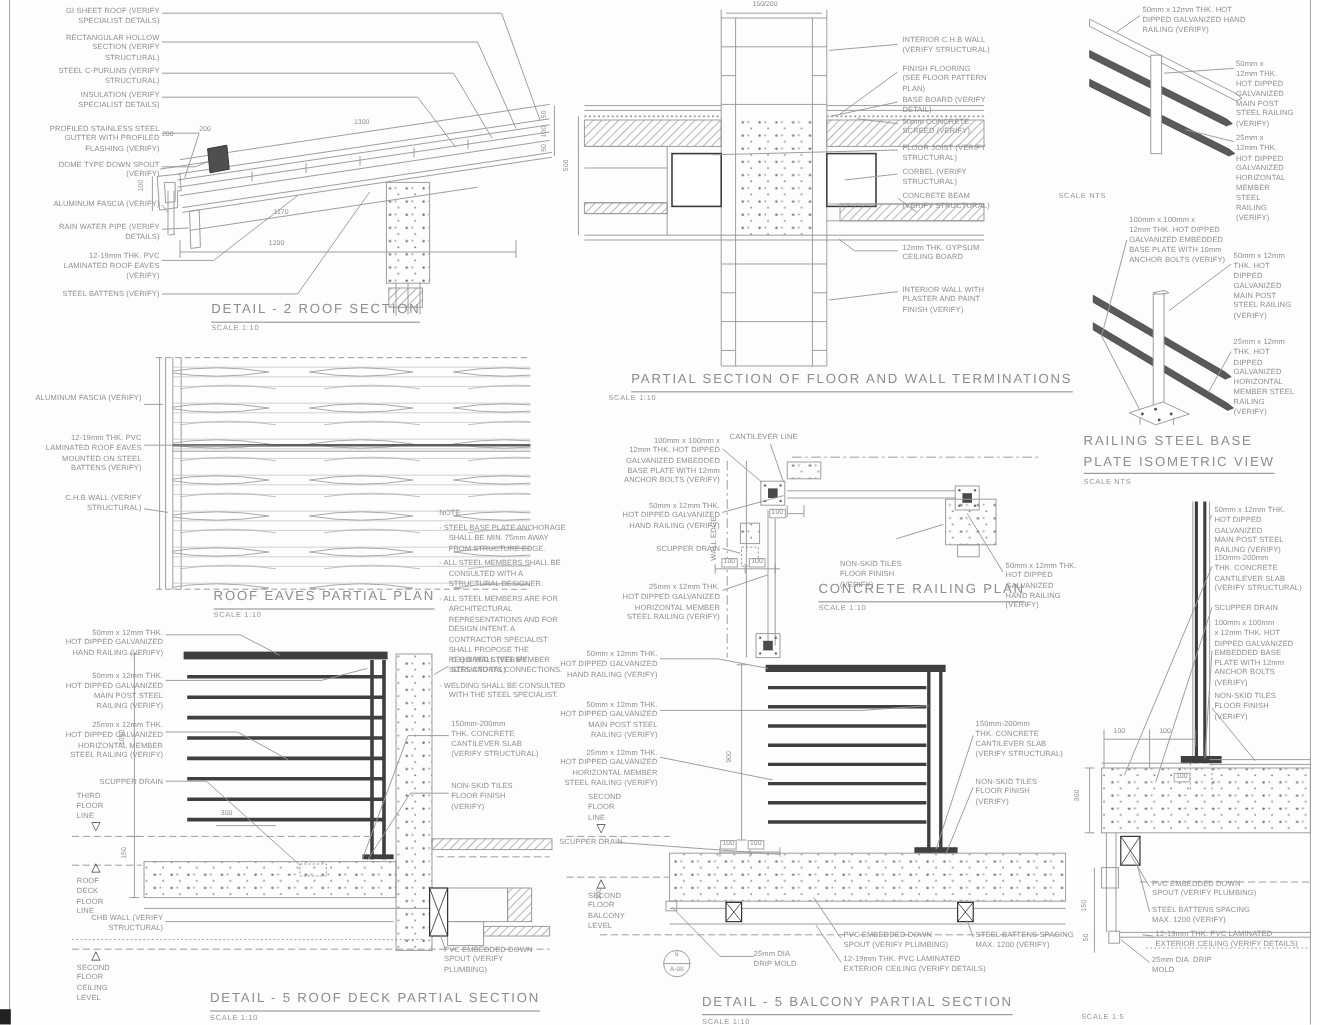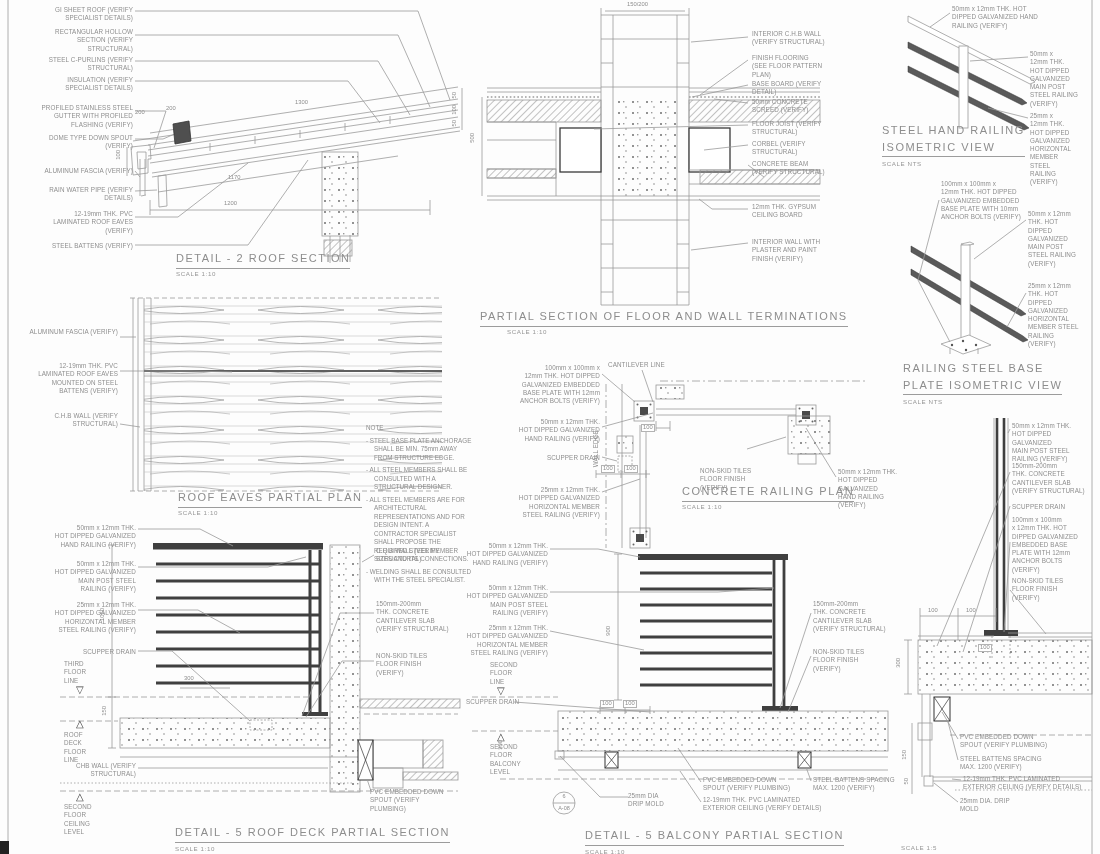--- a/index.html
+++ b/index.html
@@ -248,21 +248,21 @@
 <div class="lbl" style="left:752px;top:203px;width:95px">12mm THK. GYPSUM
 CEILING BOARD</div>
 <div class="lbl" style="left:752px;top:238px;width:95px">INTERIOR WALL WITH
 PLASTER AND PAINT
 FINISH (VERIFY)</div>
 <div class="dim" style="left:627px;top:2px">150/200</div>
 <div class="dim rot" style="left:470px;top:133px">500</div>
 <div class="dim rot" style="left:452px;top:92px">50</div>
 <div class="dim rot" style="left:452px;top:105px">100</div>
 <div class="dim rot" style="left:452px;top:120px">50</div>
-<div class="title" style="left:480px;top:308px">PARTIAL SECTION OF FLOOR AND WALL TERMINATIONS</div>
+<div class="title" style="left:526px;top:308px">PARTIAL SECTION OF FLOOR AND WALL TERMINATIONS</div>
 <div class="scale" style="left:507px;top:328px">SCALE 1:10</div>
 
 <div class="lbl" style="left:952px;top:5px;width:95px">50mm x 12mm THK. HOT
 DIPPED GALVANIZED HAND
 RAILING (VERIFY)</div>
 <div class="lbl" style="left:1030px;top:50px;width:60px">50mm x
 12mm THK.
 HOT DIPPED
 GALVANIZED
 MAIN POST
@@ -270,22 +270,20 @@
 (VERIFY)</div>
 <div class="lbl" style="left:1030px;top:112px;width:60px">25mm x
 12mm THK.
 HOT DIPPED
 GALVANIZED
 HORIZONTAL
 MEMBER
 STEEL
 RAILING
 (VERIFY)</div>
-<div class="title" style="left:882px;top:122px">STEEL HAND RAILING
-ISOMETRIC VIEW</div>
 <div class="scale" style="left:882px;top:160px">SCALE NTS</div>
 
 <div class="lbl" style="left:941px;top:180px;width:90px">100mm x 100mm x
 12mm THK. HOT DIPPED
 GALVANIZED EMBEDDED
 BASE PLATE WITH 10mm
 ANCHOR BOLTS (VERIFY)</div>
 <div class="lbl" style="left:1028px;top:210px;width:62px">50mm x 12mm
 THK. HOT
 DIPPED

